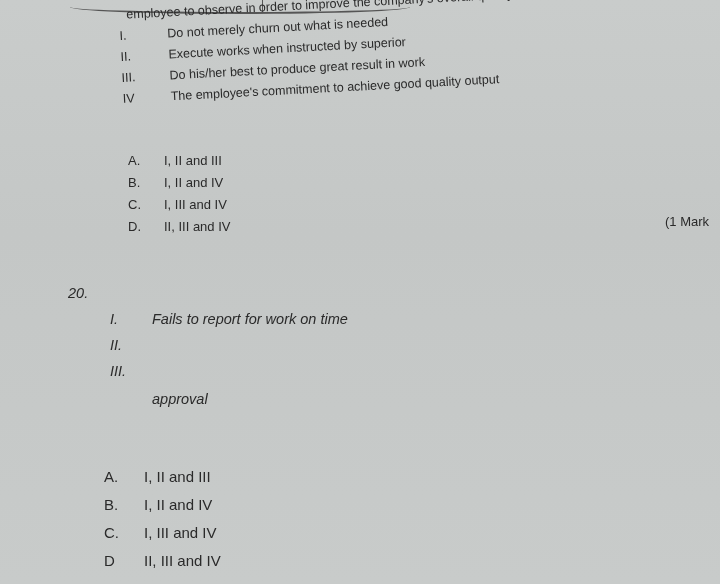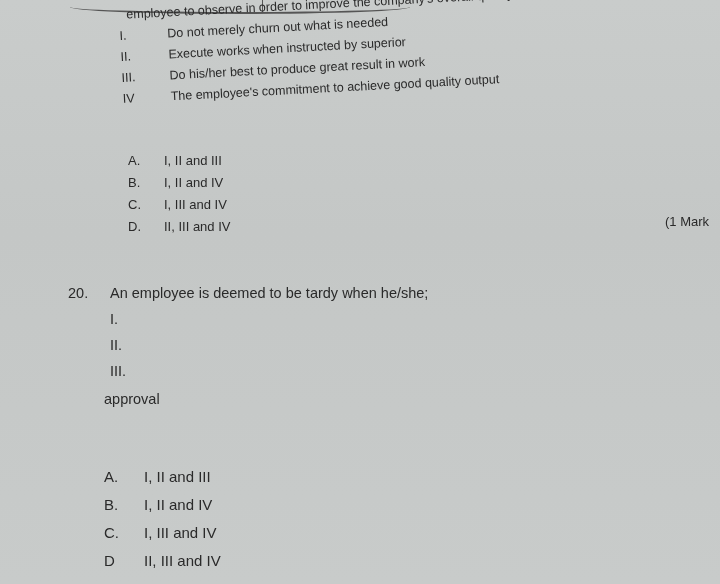--- a/index.html
+++ b/index.html
@@ -17,26 +17,26 @@
   }
   .top-tick { position: absolute; left: 262px; top: 0; width: 1px; height: 12px; background: #555; }
   .q19 { position: absolute; left: 118px; top: 8px; width: 480px; transform: rotate(-3deg); transform-origin: left top; font-size: 12.5px; }
   .q19 .stem { margin-left: 8px; }
   .q19 .item { display: flex; margin-top: 7px; }
   .q19 .item .num { width: 48px; }
   .q19-opts { position: absolute; left: 128px; top: 149px; font-size: 13px; }
   .opt { display: flex; height: 22px; align-items: center; }
   .opt .letter { width: 36px; }
   .mark { position: absolute; left: 665px; top: 214px; font-size: 13px; white-space: nowrap; text-align: center; }
-  .q20 { position: absolute; left: 68px; top: 285px; font-size: 14.5px; }
+  .q20 { position: absolute; left: 68px; top: 285px; font-size: 14.5px; font-style: italic; }
   .q20 .head { display: flex; }
   .q20 .head .num { width: 42px; }
   .q20 .item { display: flex; margin-top: 10px; }
   .q20 .item .num { width: 42px; margin-left: 42px; }
-  .q20 .cont { margin-left: 36px; margin-top: 12px; }
+  .q20 .cont { margin-left: 84px; margin-top: 12px; }
   .q20-opts { position: absolute; left: 104px; top: 462px; font-size: 15px; }
   .q20-opts .opt { height: 28px; }
   .q20-opts .opt .letter { width: 40px; }
 </style>
 </head>
 <body>
 
 <div class="page">
   <div class="top-line"></div>
   <div class="top-tick"></div>
@@ -78,24 +78,24 @@
       <span class="letter">D.</span>
       <span>II, III and IV</span>
     </div>
   </div>
 
   <div class="mark">(1 Mark</div>
 
   <div class="q20">
     <div class="head">
       <span class="num">20.</span>
-      <span>An employee is deemed to be tardy when he/she;</span>
     </div>
     <div class="item">
       <span class="num">I.</span>
+      <span>Fails to report for work on time</span>
     </div>
     <div class="item">
       <span class="num">II.</span>
     </div>
     <div class="item">
       <span class="num">III.</span>
     </div>
     <div class="cont">approval</div>
   </div>
 

